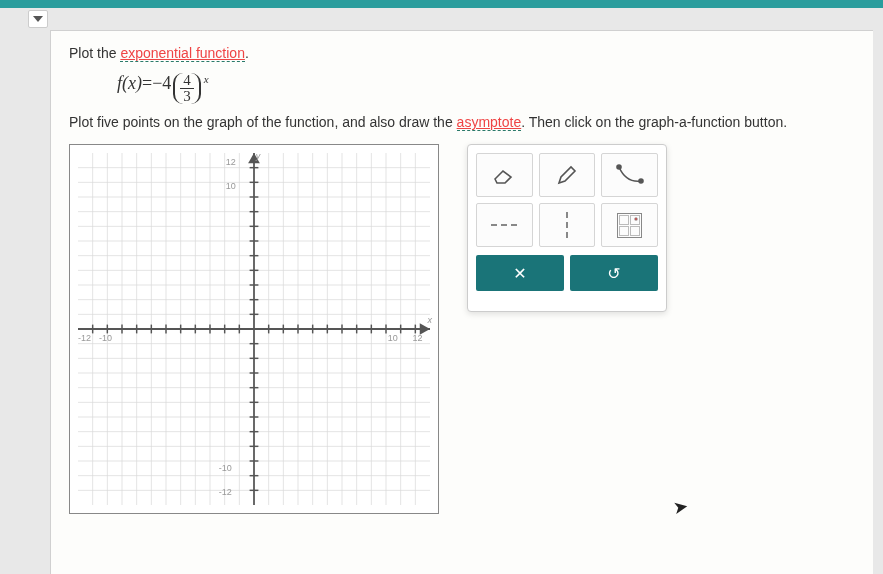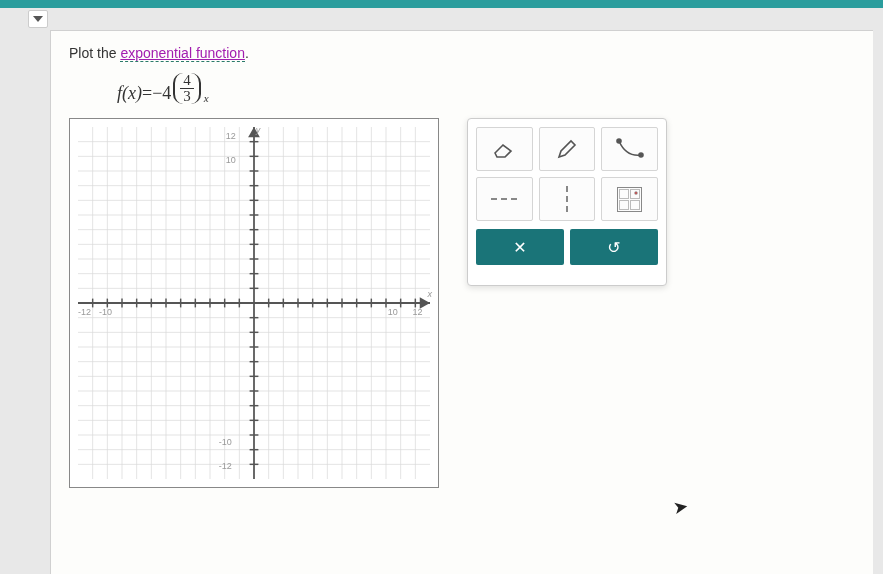--- a/index.html
+++ b/index.html
@@ -44,30 +44,30 @@
     right: 10px;
     bottom: 0;
     background: #fdfdfb;
     border-top: 1px solid #d0d0d0;
     border-left: 1px solid #d0d0d0;
     padding: 14px 18px;
     color: #333;
     font-size: 14px;
   }
   .link {
-    color: #a21caf;
+    color: #ef4444;
     text-decoration: underline;
     border-bottom: 1px dashed #2a7a6a;
   }
   .formula {
     margin: 12px 0 10px 48px;
     font-family: 'Times New Roman', serif;
     font-size: 18px;
     display: flex;
-    align-items: flex-end;
+    align-items: flex-start;
   }
   .formula .fx { font-style: italic; }
   .paren {
     display:inline-flex;
     flex-direction: column;
     align-items: center;
     border-left: 2px solid #333;
     border-right: 2px solid #333;
     border-radius: 10px;
     padding: 0 5px;
@@ -203,20 +203,23 @@
     <span>−4</span>
     <span class="paren">
       <span class="frac">
         <span class="num">4</span>
         <span class="den">3</span>
       </span>
     </span>
     <span class="exp">x</span>
   </div>
 
+  <div>
+    <span>Plot five points on the graph of the function, and also draw the </span><span class="link">asymptote</span><span>. Then click on the graph-a-function button.</span>
+  </div>
 
   <div class="workspace">
 
     <div class="graph-wrap">
       <div class="graph-canvas">
         <svg class="grid-svg" viewBox="0 0 240 240">
           <g stroke="#d9d9d9" stroke-width="0.5">
             <line x1="0" y1="10" x2="240" y2="10"></line>
               <line x1="0" y1="20" x2="240" y2="20"></line>
               <line x1="0" y1="30" x2="240" y2="30"></line>

